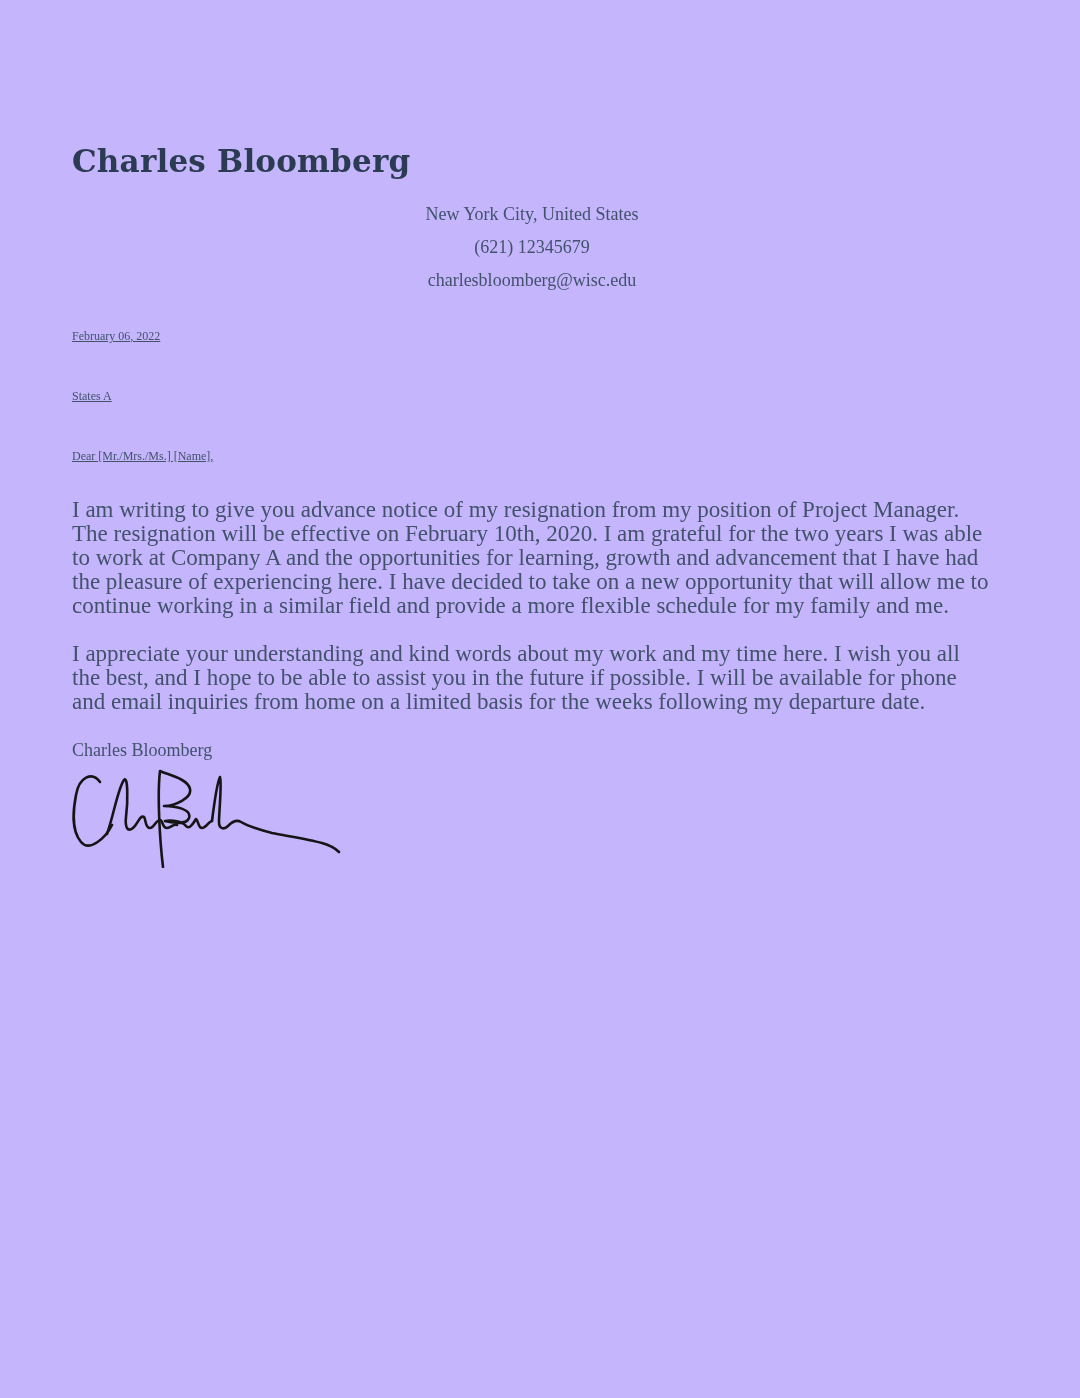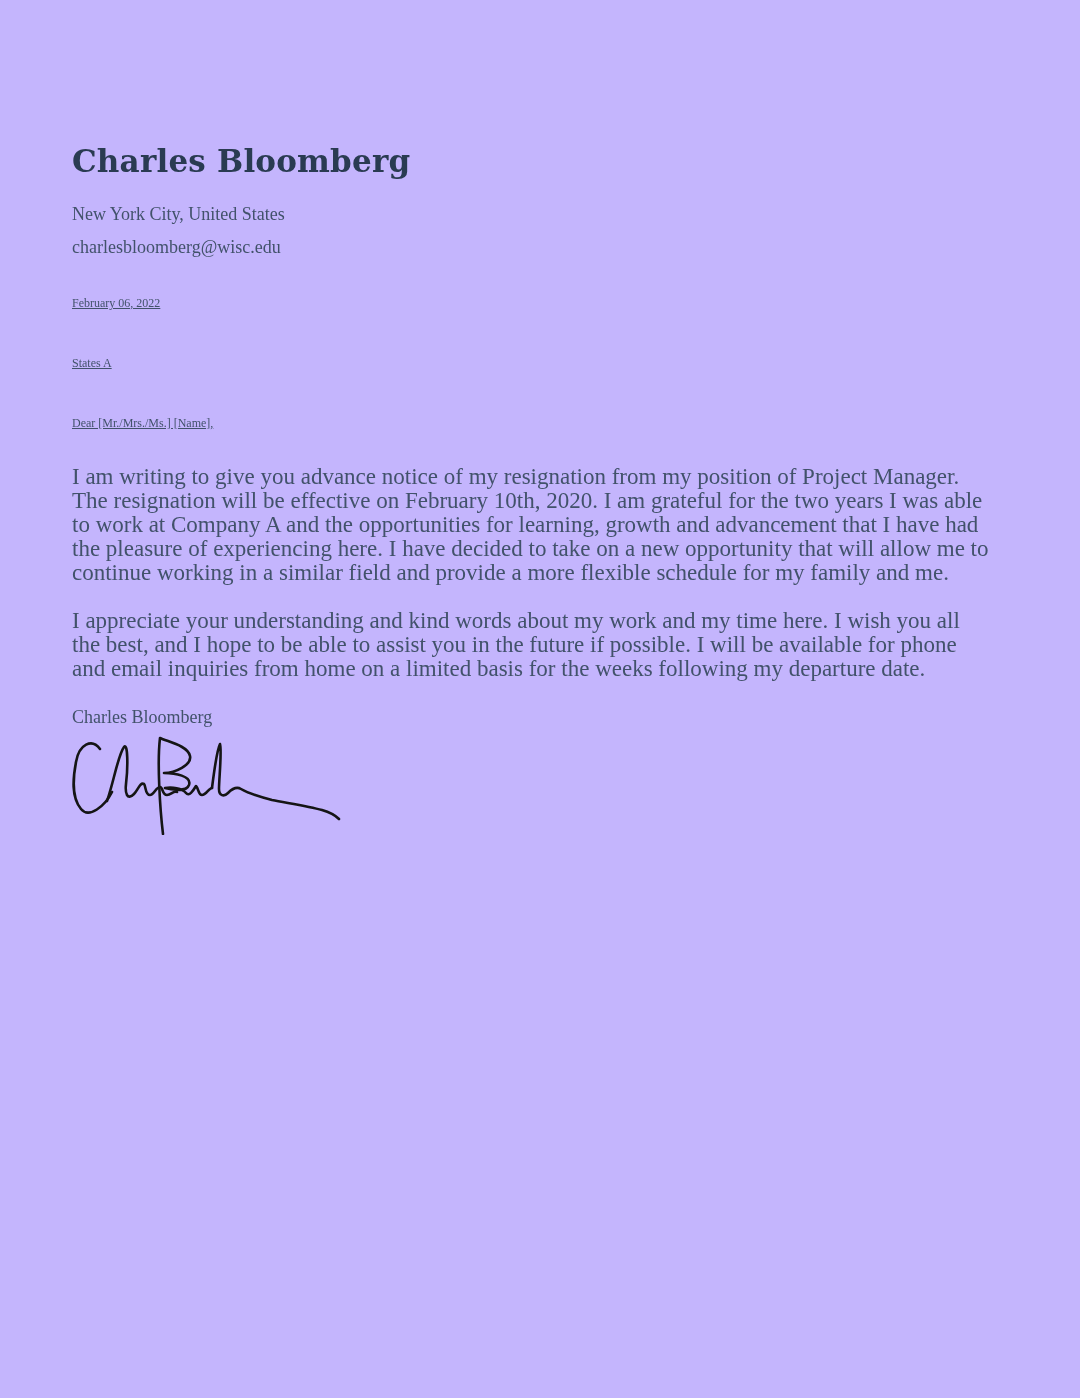--- a/index.html
+++ b/index.html
@@ -33,20 +33,21 @@
     margin-bottom: 21px;
     font-family: "DejaVu Serif", "Liberation Serif", serif;
   }
 
   .contact-block { margin-bottom: 27px; }
 
   .contact-line {
     font-size: 18px;
     line-height: 33px;
     color: #42526b;
+    text-align: center;
   }
 
   .line-item {
     font-size: 12px;
     line-height: 24px;
     color: #42526b;
     text-decoration: underline;
   }
 
   .date-line      { margin-bottom: 36px; }
@@ -79,20 +80,21 @@
 </head>
 <body>
 
 <div class="page">
   <div class="content">
 
     <div class="sender-name">Charles Bloomberg</div>
 
     <div class="contact-block">
       <div class="contact-line">New York City, United States</div>
+      <div class="contact-line">(621) 12345679</div>
       <div class="contact-line">charlesbloomberg@wisc.edu</div>
     </div>
 
     <div class="line-item date-line">February 06, 2022</div>
 
     <div class="line-item recipient-line">States A</div>
 
     <div class="line-item salutation-line">Dear [Mr./Mrs./Ms.] [Name],</div>
 
     <p class="body-paragraph">I am writing to give you advance notice of my resignation from my position of Project Manager. The resignation will be effective on February 10th, 2020. I am grateful for the two years I was able to work at Company A and the opportunities for learning, growth and advancement that I have had the pleasure of experiencing here. I have decided to take on a new opportunity that will allow me to continue working in a similar field and provide a more flexible schedule for my family and me.</p>

